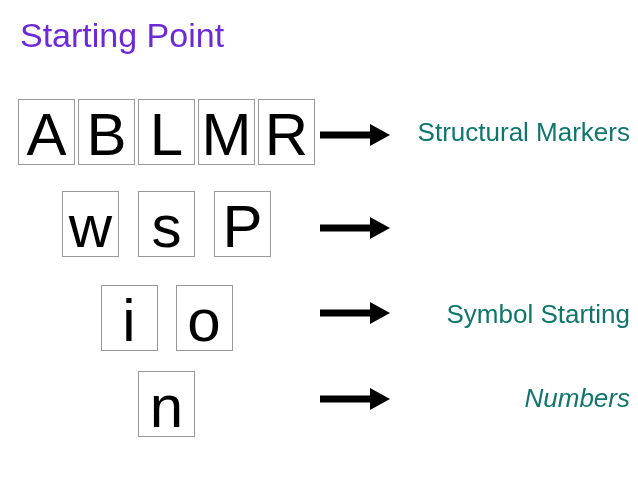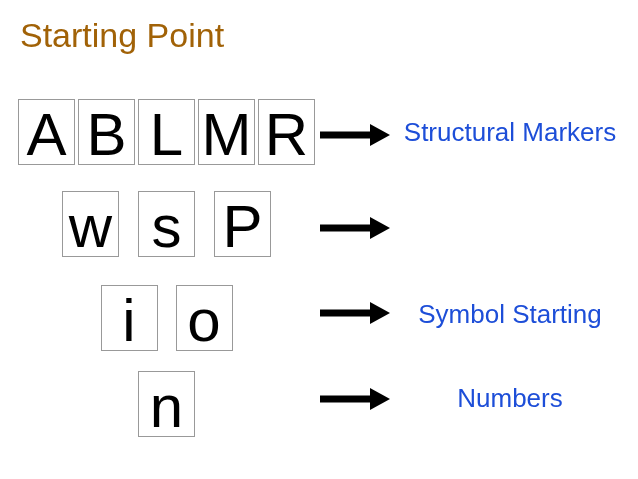--- a/index.html
+++ b/index.html
@@ -13,21 +13,21 @@
     height: 479px;
     background: #ffffff;
     overflow: hidden;
     font-family: "Liberation Sans", sans-serif;
     color: #000000;
   }
   .title {
     position: absolute;
     line-height: 1;
     white-space: nowrap;
-    color: #a16207;
+    color: #6d28d9;
     text-align: center;
   }
   .title-left {
     left: 20px;
     top: 18px;
     font-size: 34px;
   }
   .title-right {
     left: 310px;
     top: 16px;
@@ -66,30 +66,30 @@
     height: 24px;
   }
   .a1 { top: 123px; }
   .a2 { top: 216px; }
   .a3 { top: 301px; }
   .a4 { top: 387px; }
   .category-label {
     position: absolute;
     left: 390px;
     width: 240px;
-    text-align: center;
+    text-align: right;
     font-size: 26px;
     line-height: 1.2;
     white-space: nowrap;
-    color: #1d4ed8;
+    color: #0f766e;
   }
   .l1 { top: 117px; }
   .l2 { top: 215px; }
   .l3 { top: 299px; }
-  .l4 { top: 383px; }
+  .l4 { top: 383px; font-style: italic; }
 </style>
 </head>
 <body>
 
 <div class="slide">
 
   <div class="title title-left">Starting Point</div>
 
   <div class="boxes-row r1">
     <div class="letter-box">A</div>

